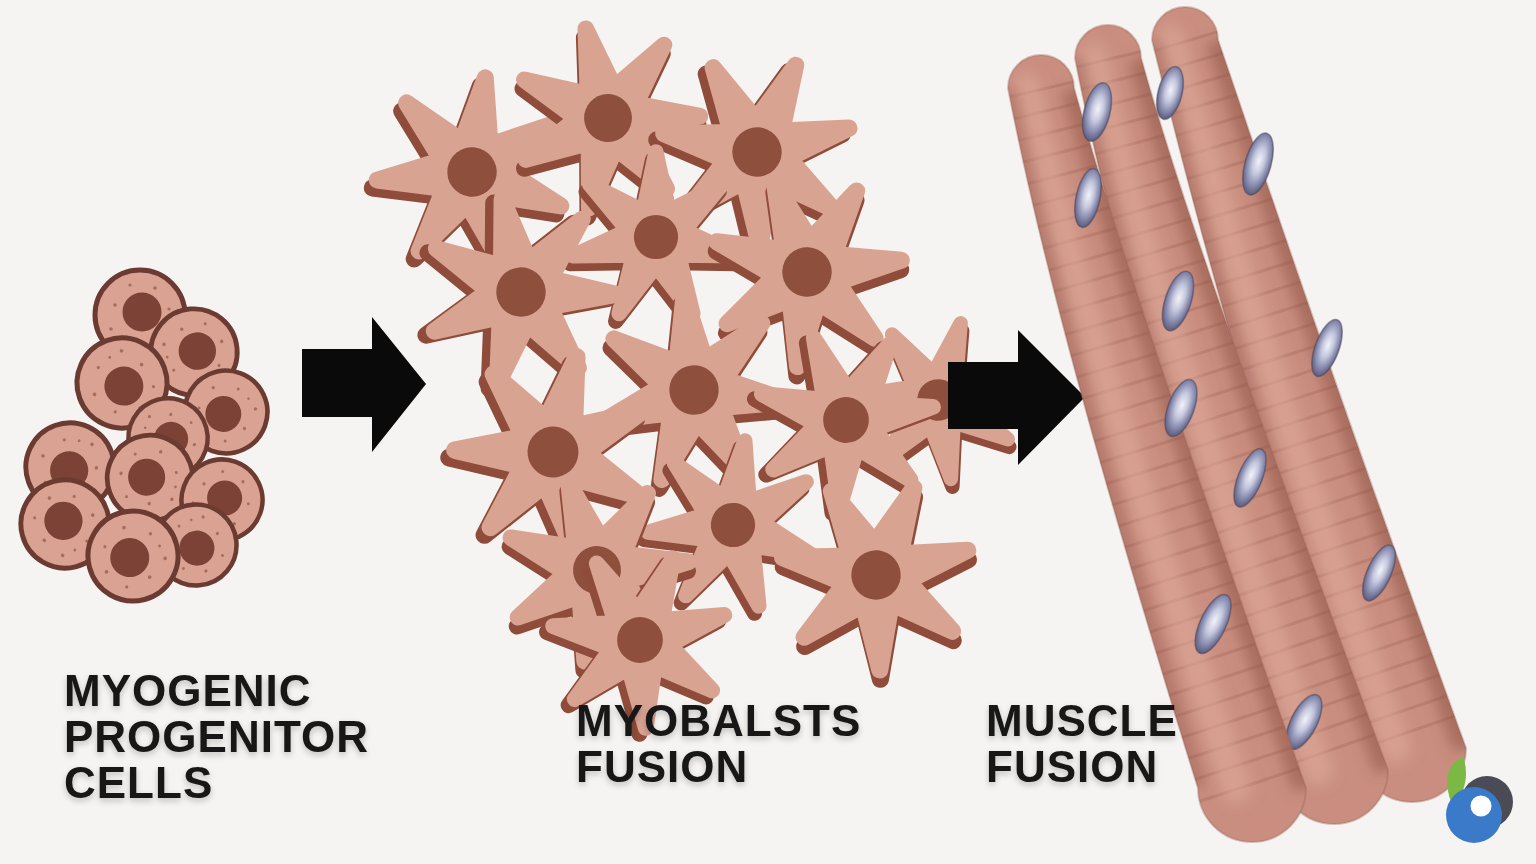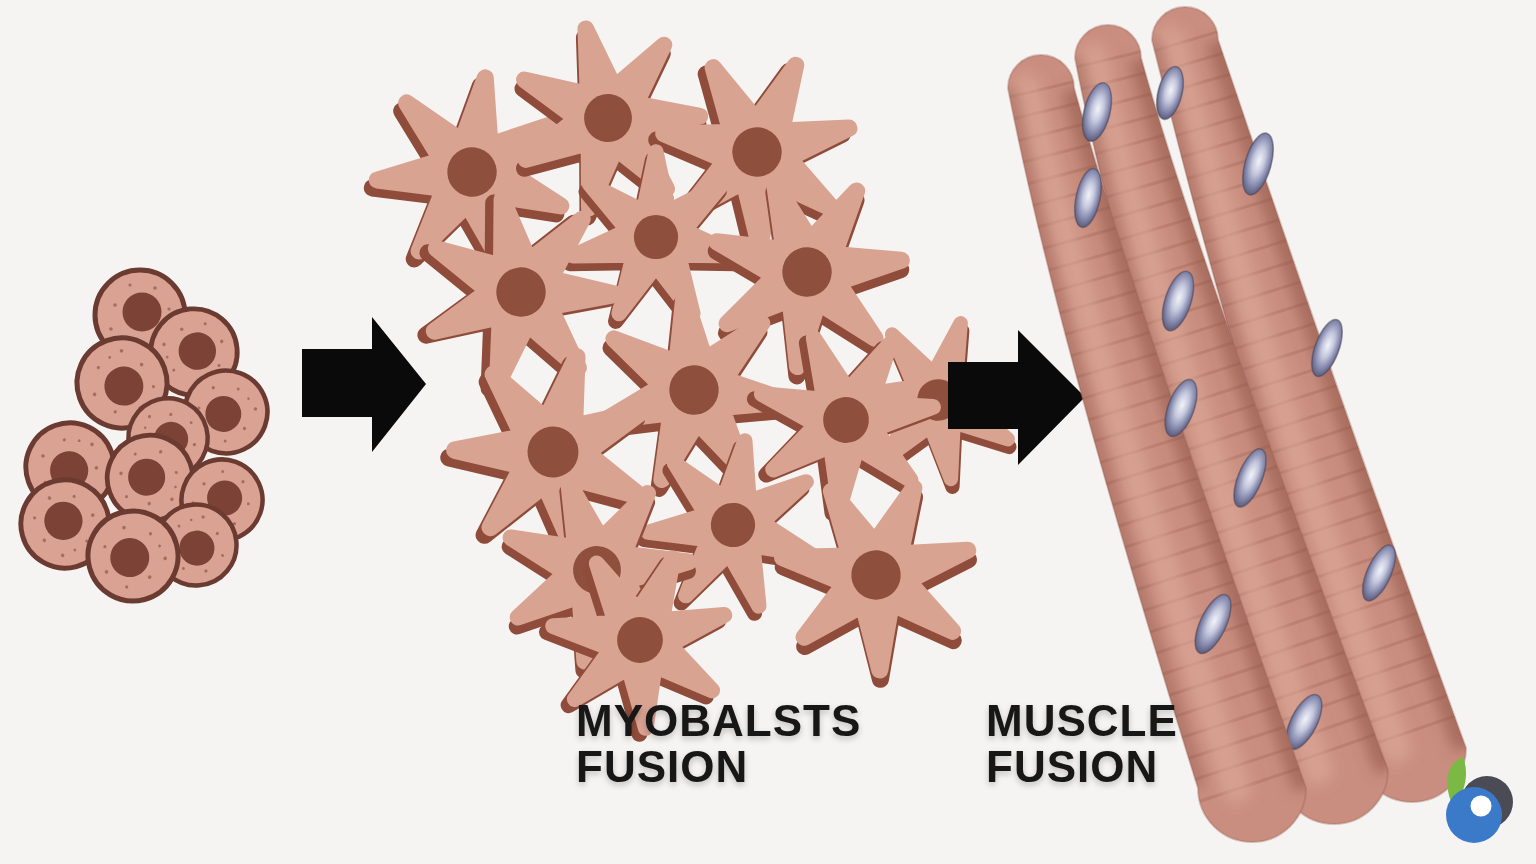--- a/index.html
+++ b/index.html
@@ -159,20 +159,25 @@
     </g>
 
     <g>
       <path d="M1451,802 C1443,779 1448,763 1463,757 C1469,772 1466,791 1455,803 Z" fill="#7cb944"></path>
       <circle cx="1487" cy="802" r="26" fill="#4a4b54"></circle>
       <circle cx="1474" cy="815" r="28" fill="#3b7ac9"></circle>
       <circle cx="1481" cy="806" r="10.5" fill="#ffffff"></circle>
     </g>
   </svg>
 
+  <div class="stage-label lbl-1">
+    <div>MYOGENIC</div>
+    <div>PROGENITOR</div>
+    <div>CELLS</div>
+  </div>
 
   <div class="stage-label lbl-2">
     <div>MYOBALSTS</div>
     <div>FUSION</div>
   </div>
 
   <div class="stage-label lbl-3">
     <div>MUSCLE</div>
     <div>FUSION</div>
   </div>

